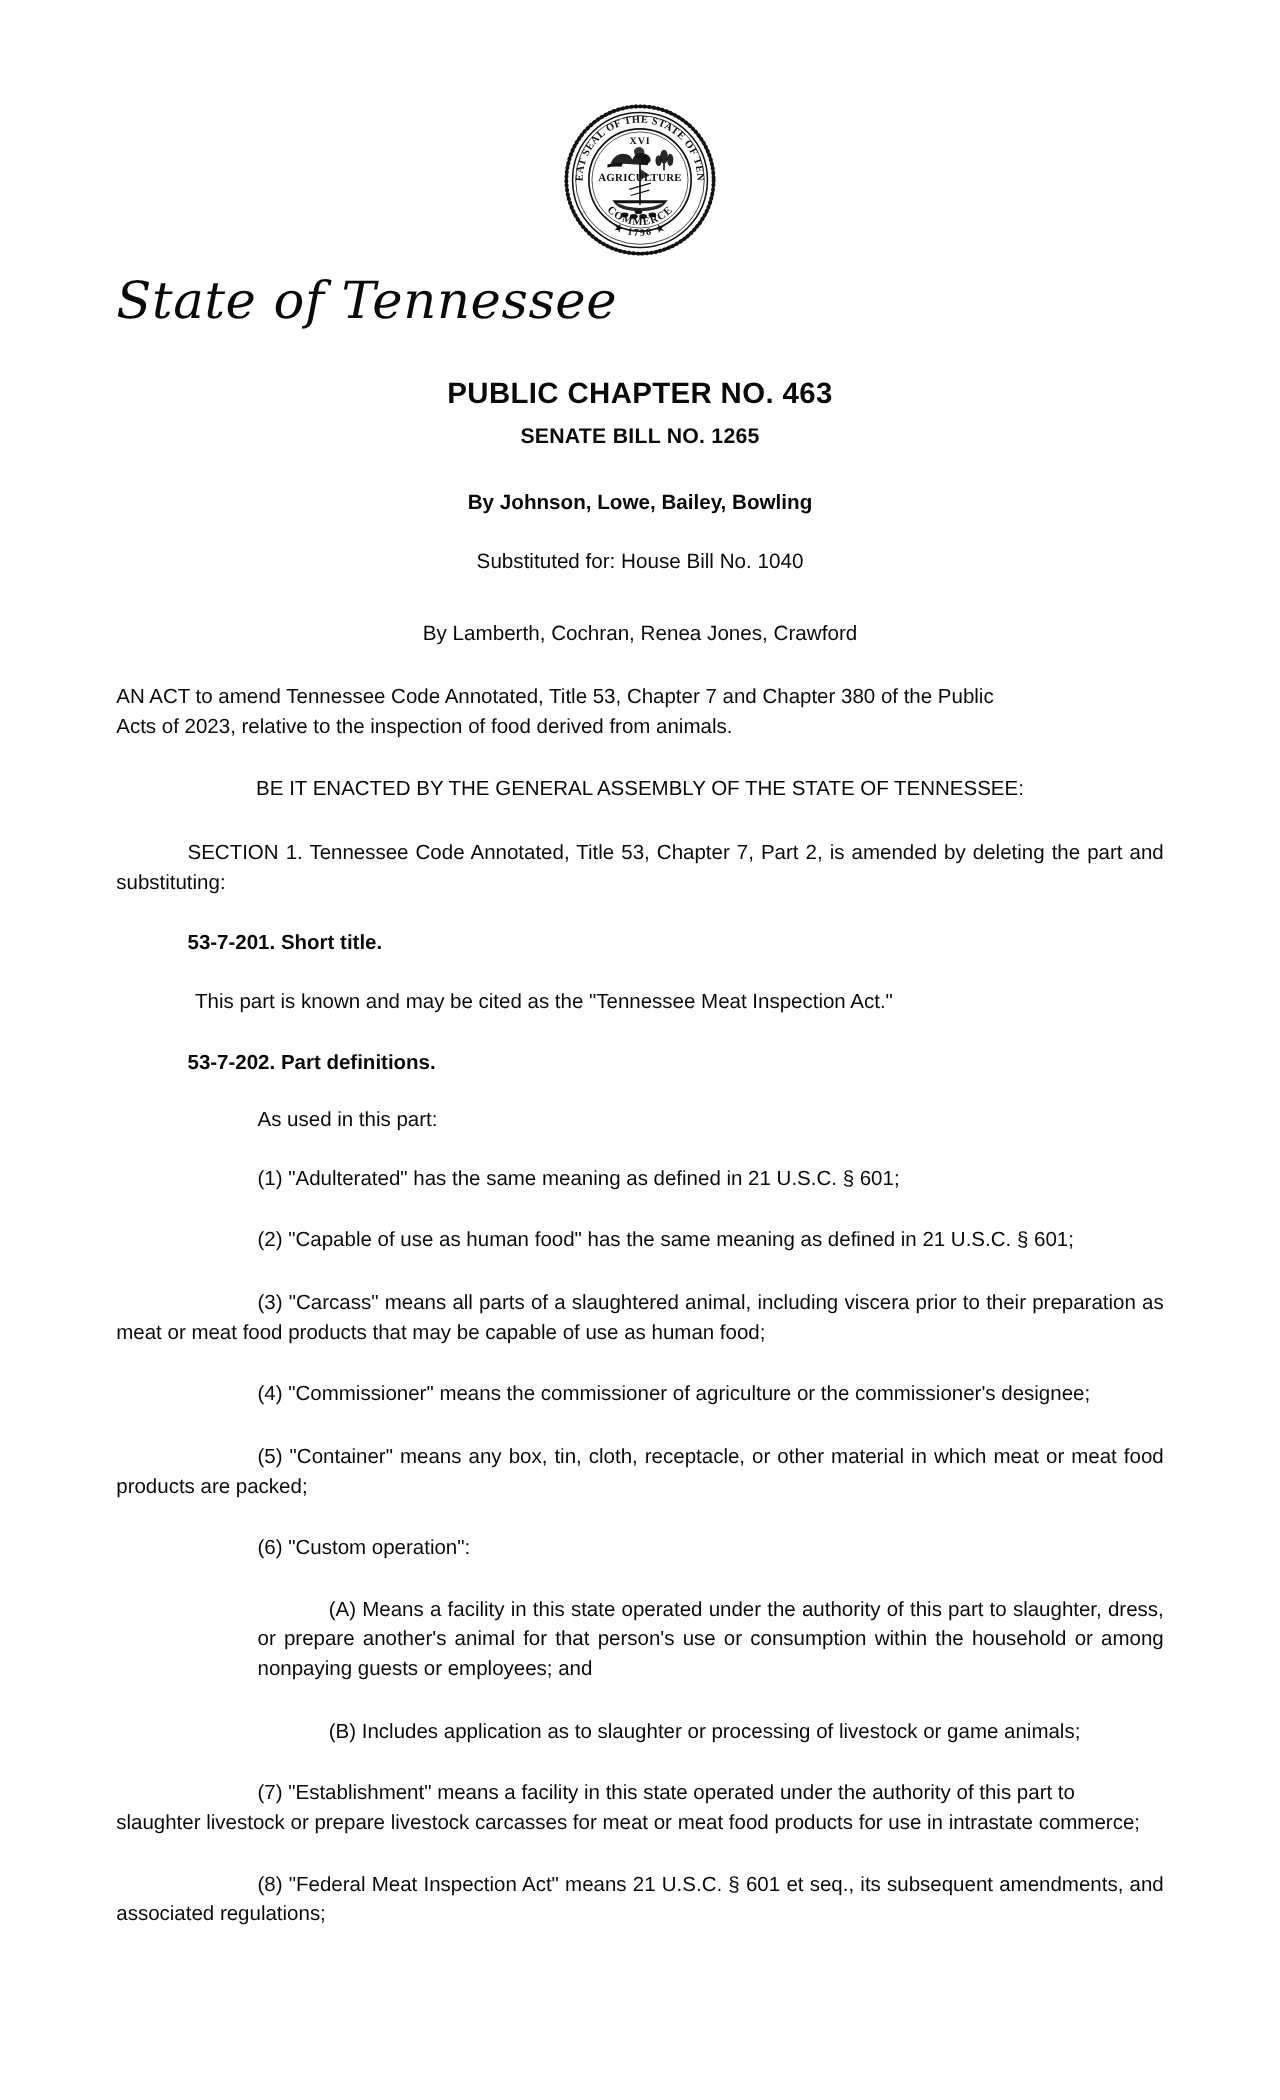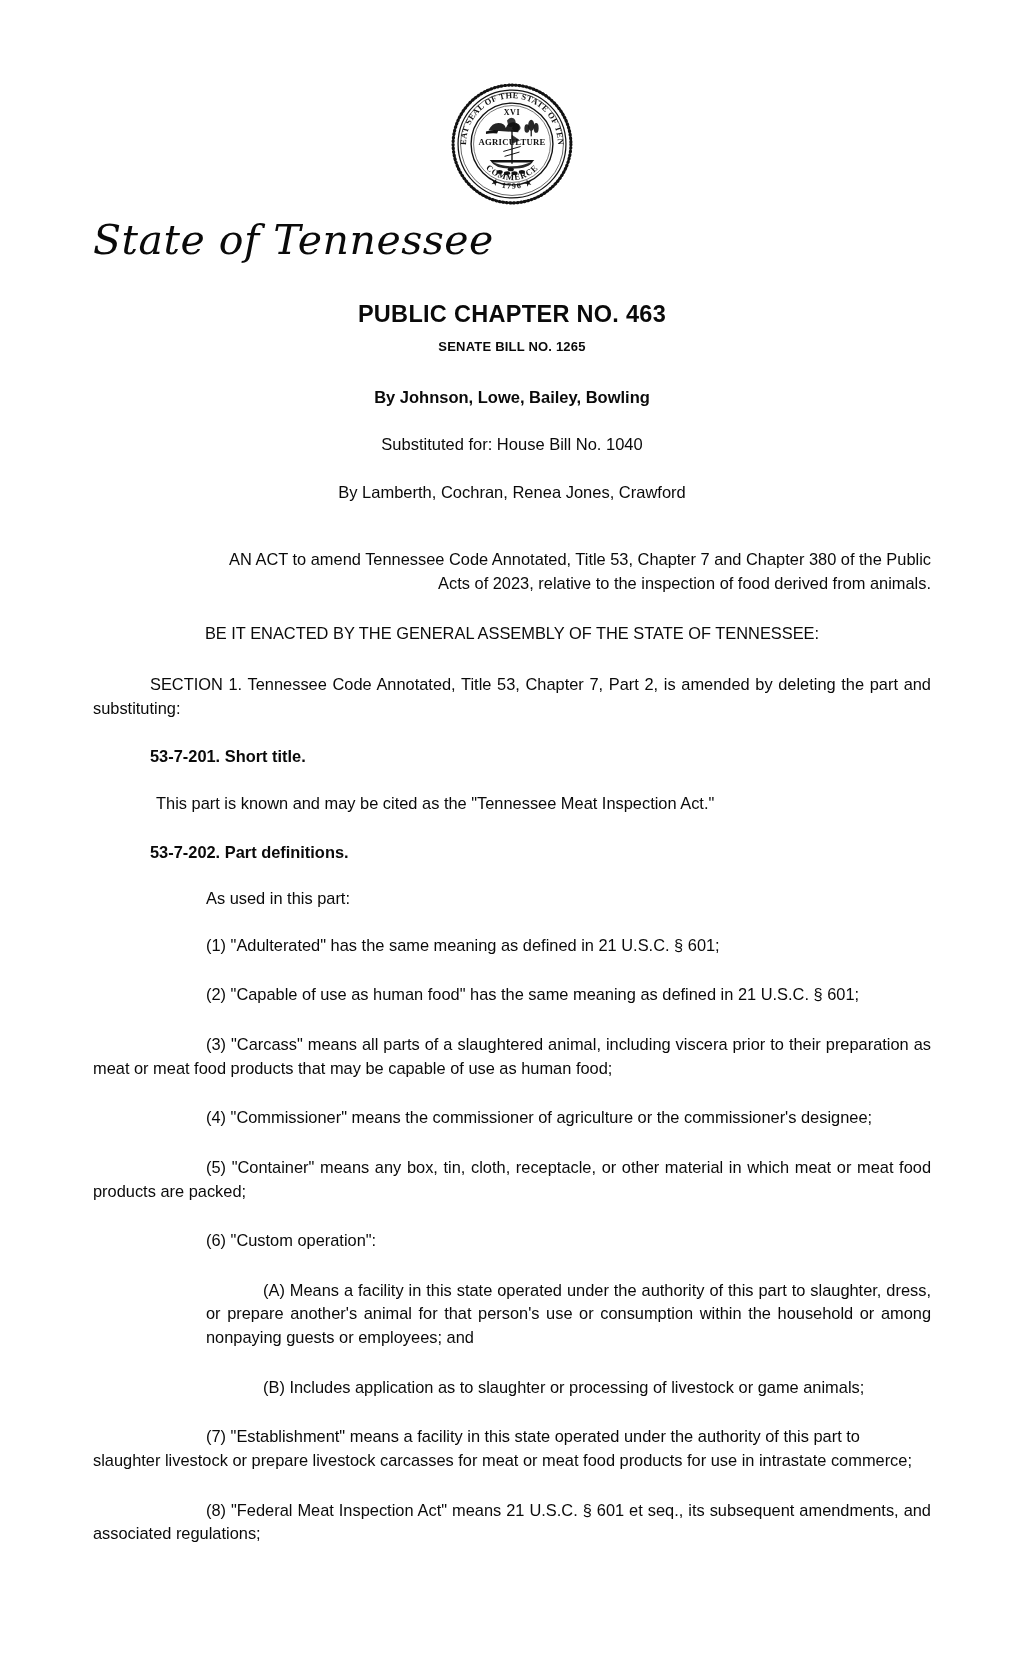--- a/index.html
+++ b/index.html
@@ -53,52 +53,52 @@
   .chapter-title {
     text-align: center;
     font-weight: bold;
     font-size: 23.5px;
     letter-spacing: 0.3px;
     margin-top: 40px;
   }
   .bill-no {
     text-align: center;
     font-weight: bold;
-    font-size: 13px;
+    font-size: 17px;
     letter-spacing: 0.2px;
     margin-top: 11px;
   }
   .sponsors-senate {
     text-align: center;
     font-weight: bold;
     font-size: 16.5px;
     margin-top: 34px;
   }
   .substituted {
     text-align: center;
     font-size: 16.5px;
     margin-top: 28px;
   }
   .sponsors-house {
     text-align: center;
     font-size: 16.5px;
-    margin-top: 29px;
+    margin-top: 39px;
   }
 
   
   .body-text {
     font-size: 16.4px;
     line-height: 1.44;
     text-align: justify;
     text-justify: inter-word;
     margin: 0;
   }
   .an-act {
-    margin-top: 46px;
-    text-align: right;
+    margin-top: 29px;
+    text-align: left;
   }
   .an-act .line2 {
     display: block;
   }
   .enacted {
     margin-top: 27px;
     text-align: center;
   }
   .section-para {
     margin-top: 27px;

